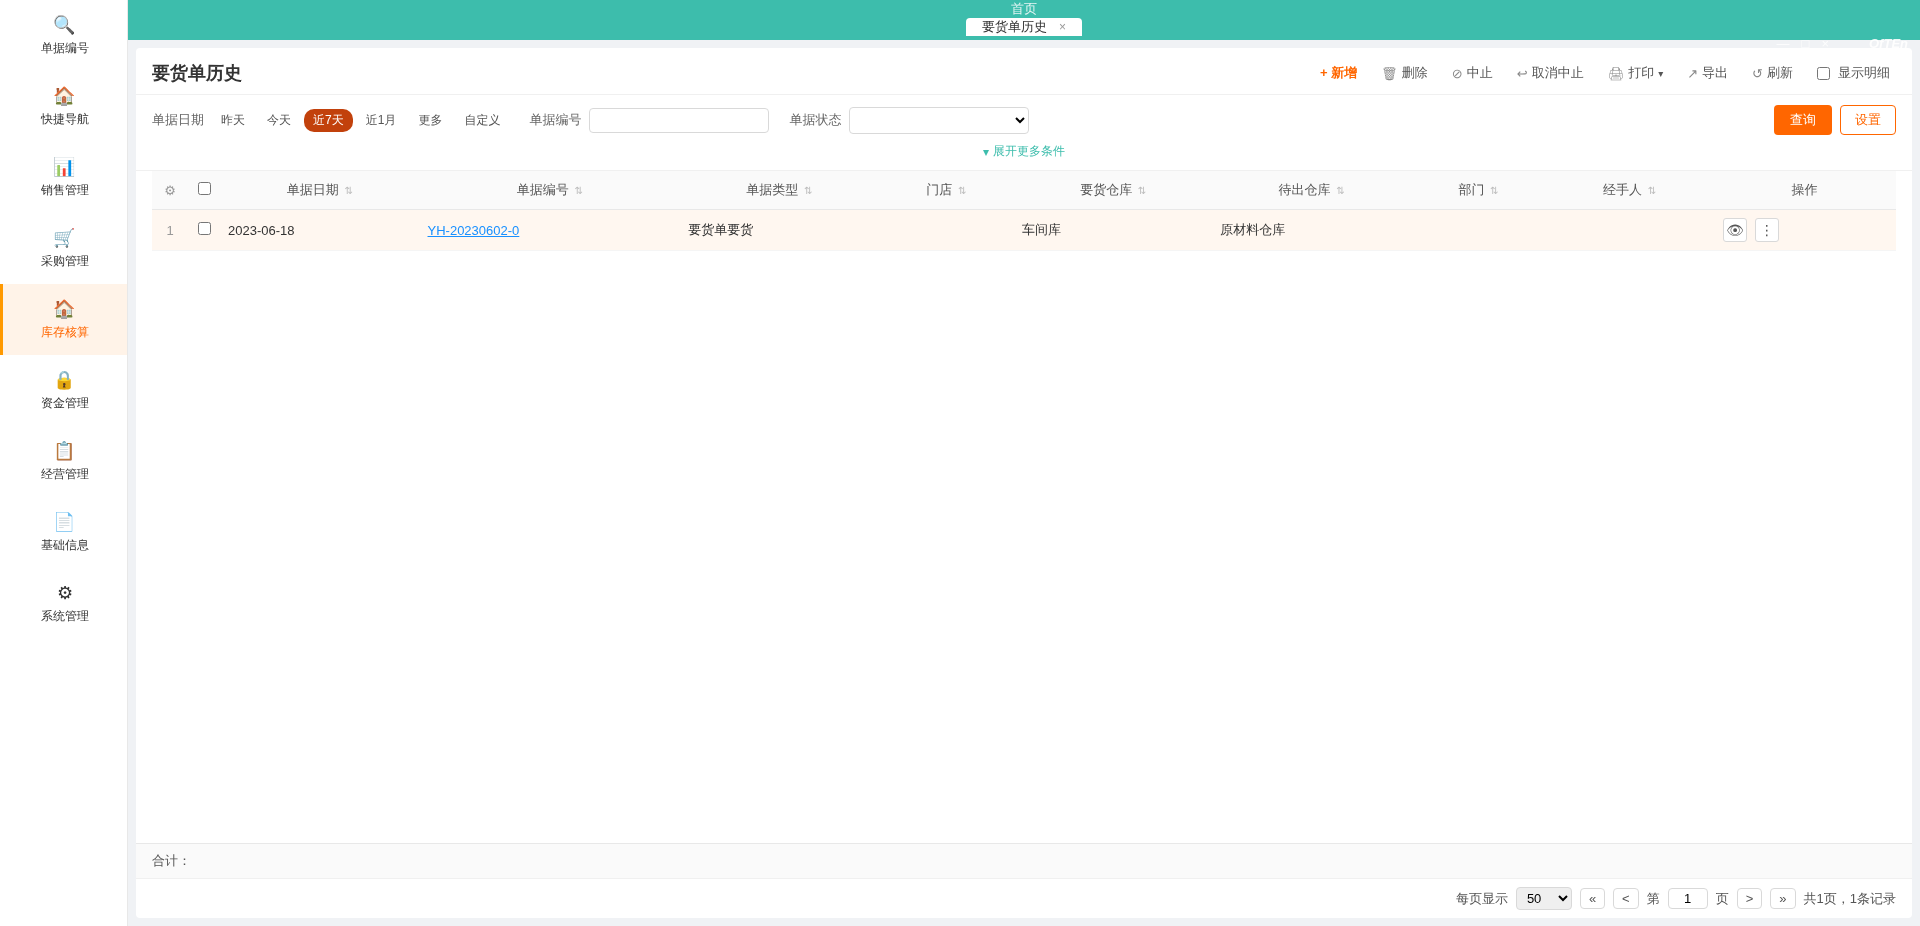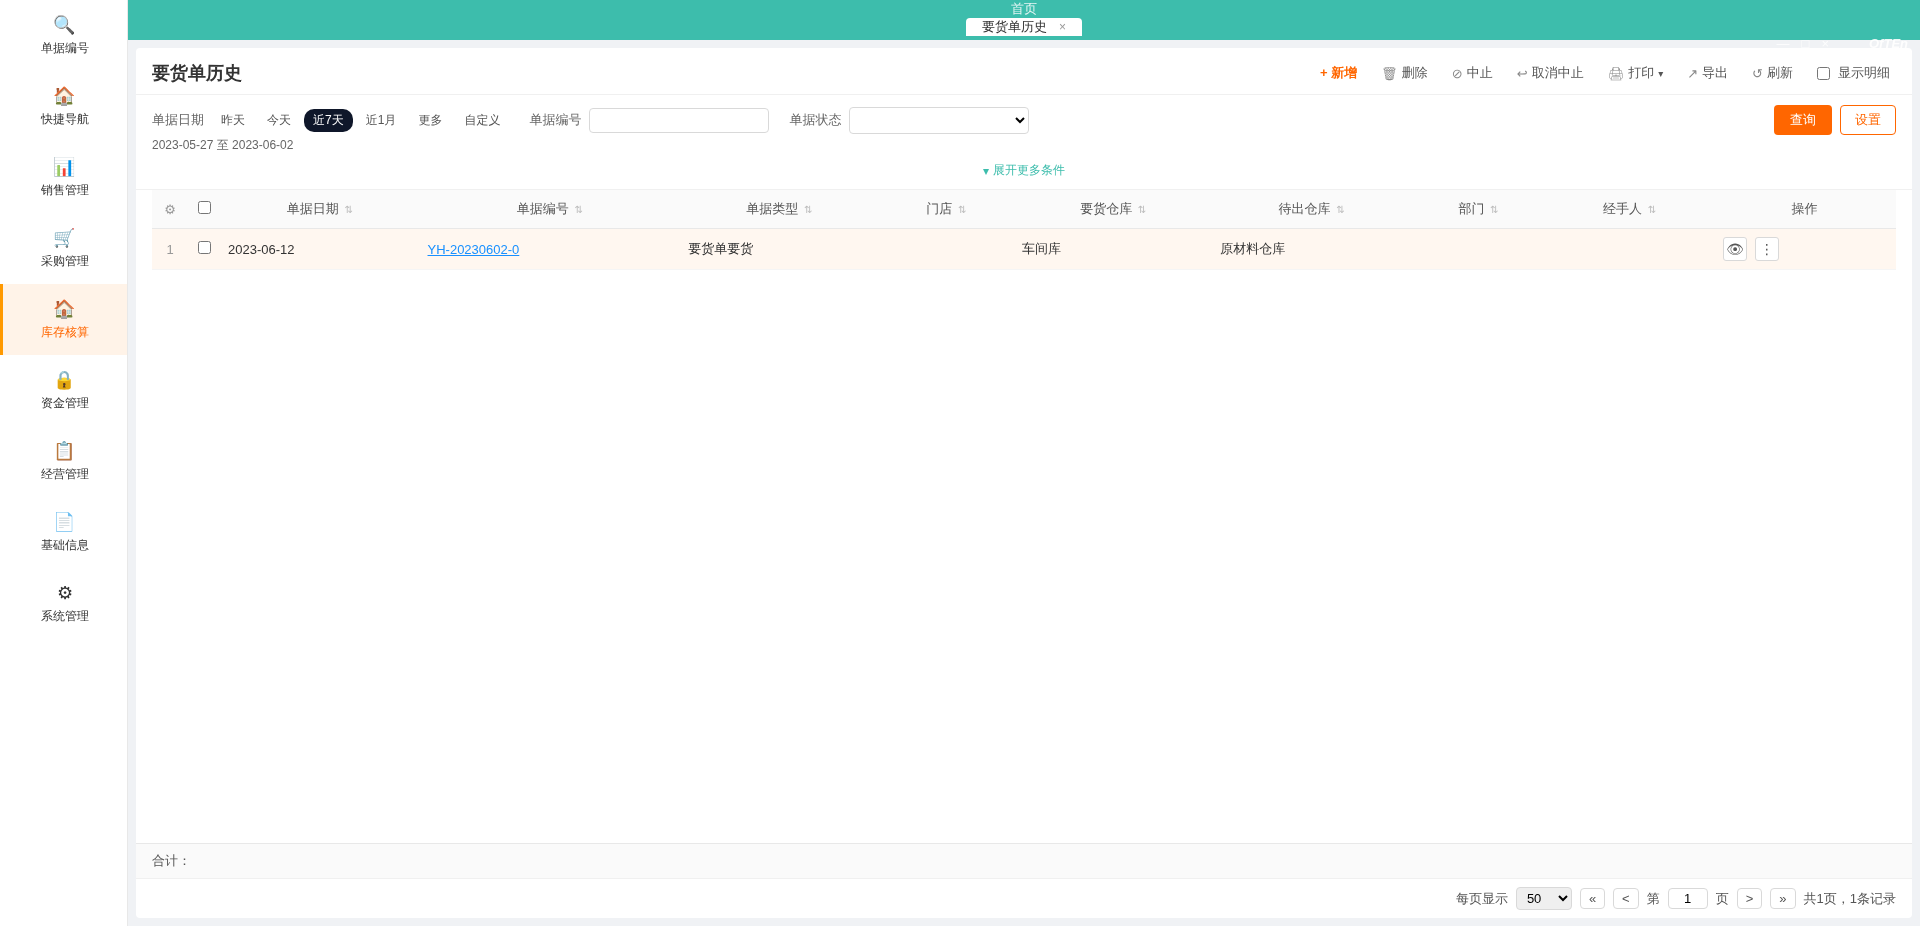--- a/index.html
+++ b/index.html
@@ -159,21 +159,21 @@
     }
     .quick-btn {
       padding: 2px 8px;
       border-radius: 10px;
       cursor: pointer;
       font-size: 12px;
       color: #555;
       border: 1px solid transparent;
     }
     .quick-btn.active {
-      background: #0f172a;
+      background: #c2410c;
       color: #fff;
       border-radius: 10px;
     }
     .filter-date-range { color: #666; font-size: 12px; margin-top: 2px; }
     .filter-input {
       border: 1px solid #d9d9d9;
       border-radius: 4px;
       padding: 4px 8px;
       font-size: 13px;
       width: 180px;
@@ -424,21 +424,20 @@
             <option value=""></option>
           </select>
         </div>
 
         <div style="margin-left:auto; display:flex; gap:8px;">
           <button class="btn-primary">查询</button>
           <button class="btn-default">设置</button>
         </div>
       </div>
 
-      <div class="filter-date-range">2023-05-27 至 2023-06-02</div>
 
       <div class="expand-more">
         <span>▾</span>
         <span>展开更多条件</span>
       </div>
     </div>
 
     <div class="table-container">
       <table>
         <thead>
@@ -483,21 +482,21 @@
               <span>操作</span>
             </th>
           </tr>
         </thead>
         <tbody id="table-body">
           <tr class="data-row highlighted">
             <td class="row-num">1</td>
             <td class="checkbox-cell">
               <input type="checkbox" style="">
             </td>
-            <td>2023-06-12</td>
+            <td>2023-06-18</td>
             <td>
               <span class="link-text">YH-20230602-0</span>
             </td>
             <td>要货单要货</td>
             <td></td>
             <td>车间库</td>
             <td>原材料仓库</td>
             <td></td>
             <td></td>
             <td>

